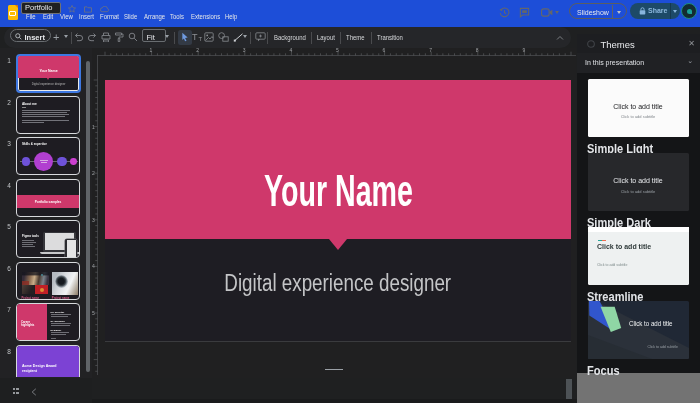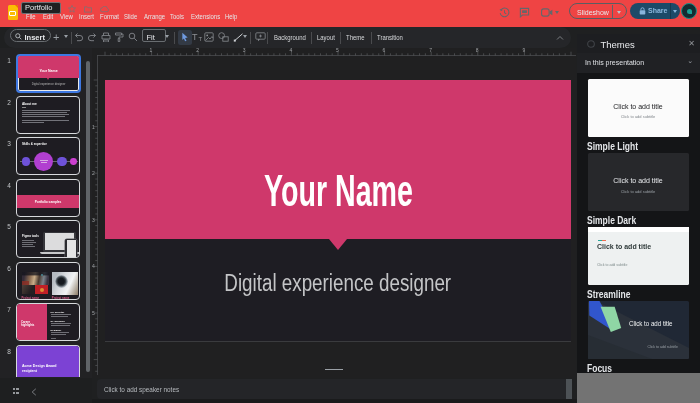--- a/index.html
+++ b/index.html
@@ -1,21 +1,21 @@
 <!DOCTYPE html>
 <html><head>
 <meta charset="utf-8">
 <style>
 * { margin:0; padding:0; box-sizing:border-box; }
 html,body { width:700px; height:403px; overflow:hidden; background:#1f2021; font-family:"Liberation Sans",sans-serif; }
 .abs { position:absolute; }
 #app { position:relative; width:700px; height:403px; background:#1f2021; }
 
 
-#titlebar { left:0; top:0; width:700px; height:27px; background:#ef4444; }
+#titlebar { left:0; top:0; width:700px; height:27px; background:#1d4ed8; }
 #logo { left:7.5px; top:4.5px; width:10px; height:15.5px; background:#fbbc04; border-radius:1.5px; }
 #logo .fold { position:absolute; right:0; top:0; width:0; height:0; border-top:3.5px solid #e37400; border-left:3.5px solid transparent; border-top-right-radius:1.5px;}
 #logo .frame { position:absolute; left:1.5px; top:6px; width:7px; height:5px; border:1.2px solid #fff; border-radius:1px; }
 #titlebox { left:21px; top:2px; width:40px; height:11.5px; border:1px solid #6f7276; border-radius:2px; color:#e8eaed; font-size:7.5px; line-height:10px; padding-left:3px; background:#1f2021; }
 #menus { color:#e4e6e9; font-size:7px; }
 #menus span { transform-origin:0 0; transform:scaleX(0.85); display:inline-block; }
 
 
 #slideshow { left:569px; top:3px; width:58px; height:16px; border:1px solid #5a5d61; border-radius:8.5px; color:#e8eaed; font-size:7px; }
 #slideshow .txt { position:absolute; left:7px; top:4.5px; }
@@ -68,21 +68,21 @@
 
 
 #panel { left:577px; top:34px; width:123px; height:376px; background:#737373; }
 #panelhead { left:0; top:0; width:123px; height:21px; background:#1d1e21; color:#e8eaed; }
 #panelhead .title { position:absolute; left:23.5px; top:4.5px; font-size:9.5px; }
 #panelhead .x { position:absolute; right:5px; top:5px; font-size:8px; color:#8f9296; }
 #inthis { left:0; top:19px; width:123px; height:19.5px; background:#202124; color:#dfe1e5; font-size:7px; }
 #inthis .txt { position:absolute; left:8px; top:6.2px; }
 #inthis .chev { position:absolute; right:7px; top:4px; color:#9aa0a6; font-size:7px; }
 .tcard { position:absolute; left:10.5px; width:101px; height:58px; border-radius:1.5px; }
-.tlabel { position:absolute; left:10px; color:#e3e5e8; font-size:10px; font-weight:bold; }
+.tlabel { position:absolute; left:10px; color:#e3e5e8; font-size:13px; font-weight:bold; }
 .tlabel span { display:inline-block; transform-origin:0 0; transform:scaleX(0.85); }
 #importbar { left:0; top:339px; width:123px; height:37px; background:#1b1c1e; border-top:1px solid #2c2d30; }
 #importbtn { left:37px; top:9px; width:56px; height:14px; background:#2e6587; border-radius:7px; color:#eef3f6; font-size:7.5px; font-weight:bold; text-align:center; line-height:14px; }
 </style>
 </head>
 <body>
 <div id="app">
 
   <div id="titlebar" class="abs">
     <div id="logo" class="abs">
@@ -475,23 +475,20 @@
         <div class="ruler abs" style="left:0px;top:262px">5</div>
       </div>
     <div id="slide" class="abs">
       <div id="slidepink" class="abs"></div>
       <div id="slidetri" class="abs"></div>
       <div id="yourname" class="abs"><span>Your Name</span></div>
       <div id="subtitle" class="abs"><span>Digital experience designer</span></div>
     </div>
   </div>
   <div id="handle" class="abs"></div>
-  <div id="notesbox" class="abs">
-      <span class="txt">Click to add speaker notes</span>
-    </div>
   <div id="notescroll" class="abs"></div>
   <div class="abs" style="left:92px;top:399px;width:485px;height:4px;background:#1a1b1c"></div>
 
   <div id="panel" class="abs">
     <div id="panelhead" class="abs">
       <svg class="abs" style="left:10px;top:6px" width="8" height="8" viewBox="0 0 12 12">
           <circle cx="6" cy="6" r="5" fill="none" stroke="#404348" stroke-width="1.6"></circle>
         </svg>
       <span class="title">Themes</span>
       <span class="x">✕</span>

